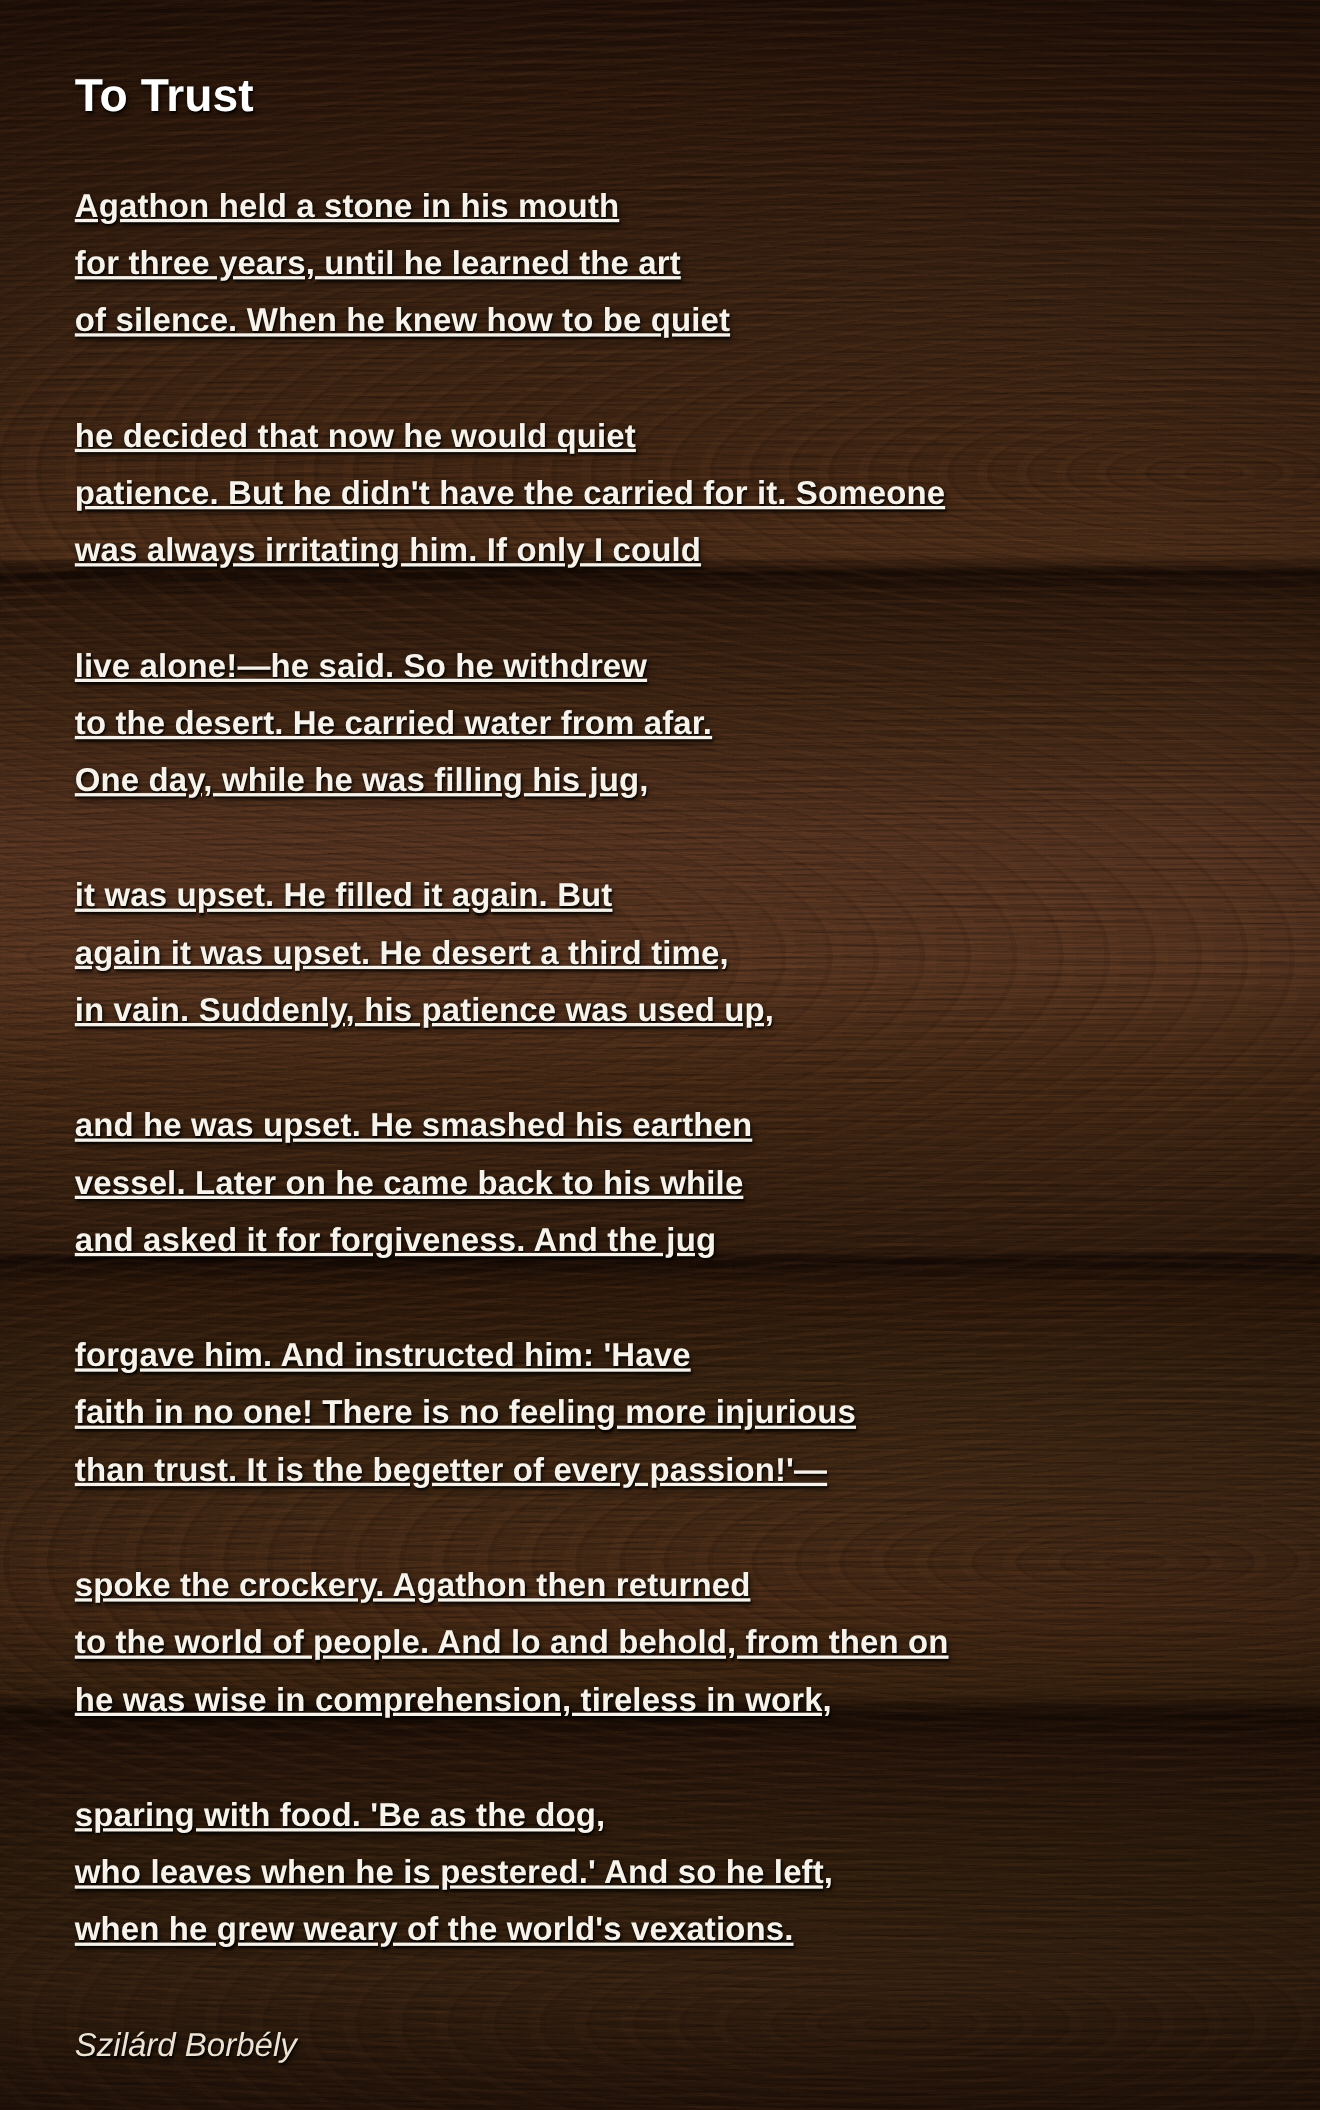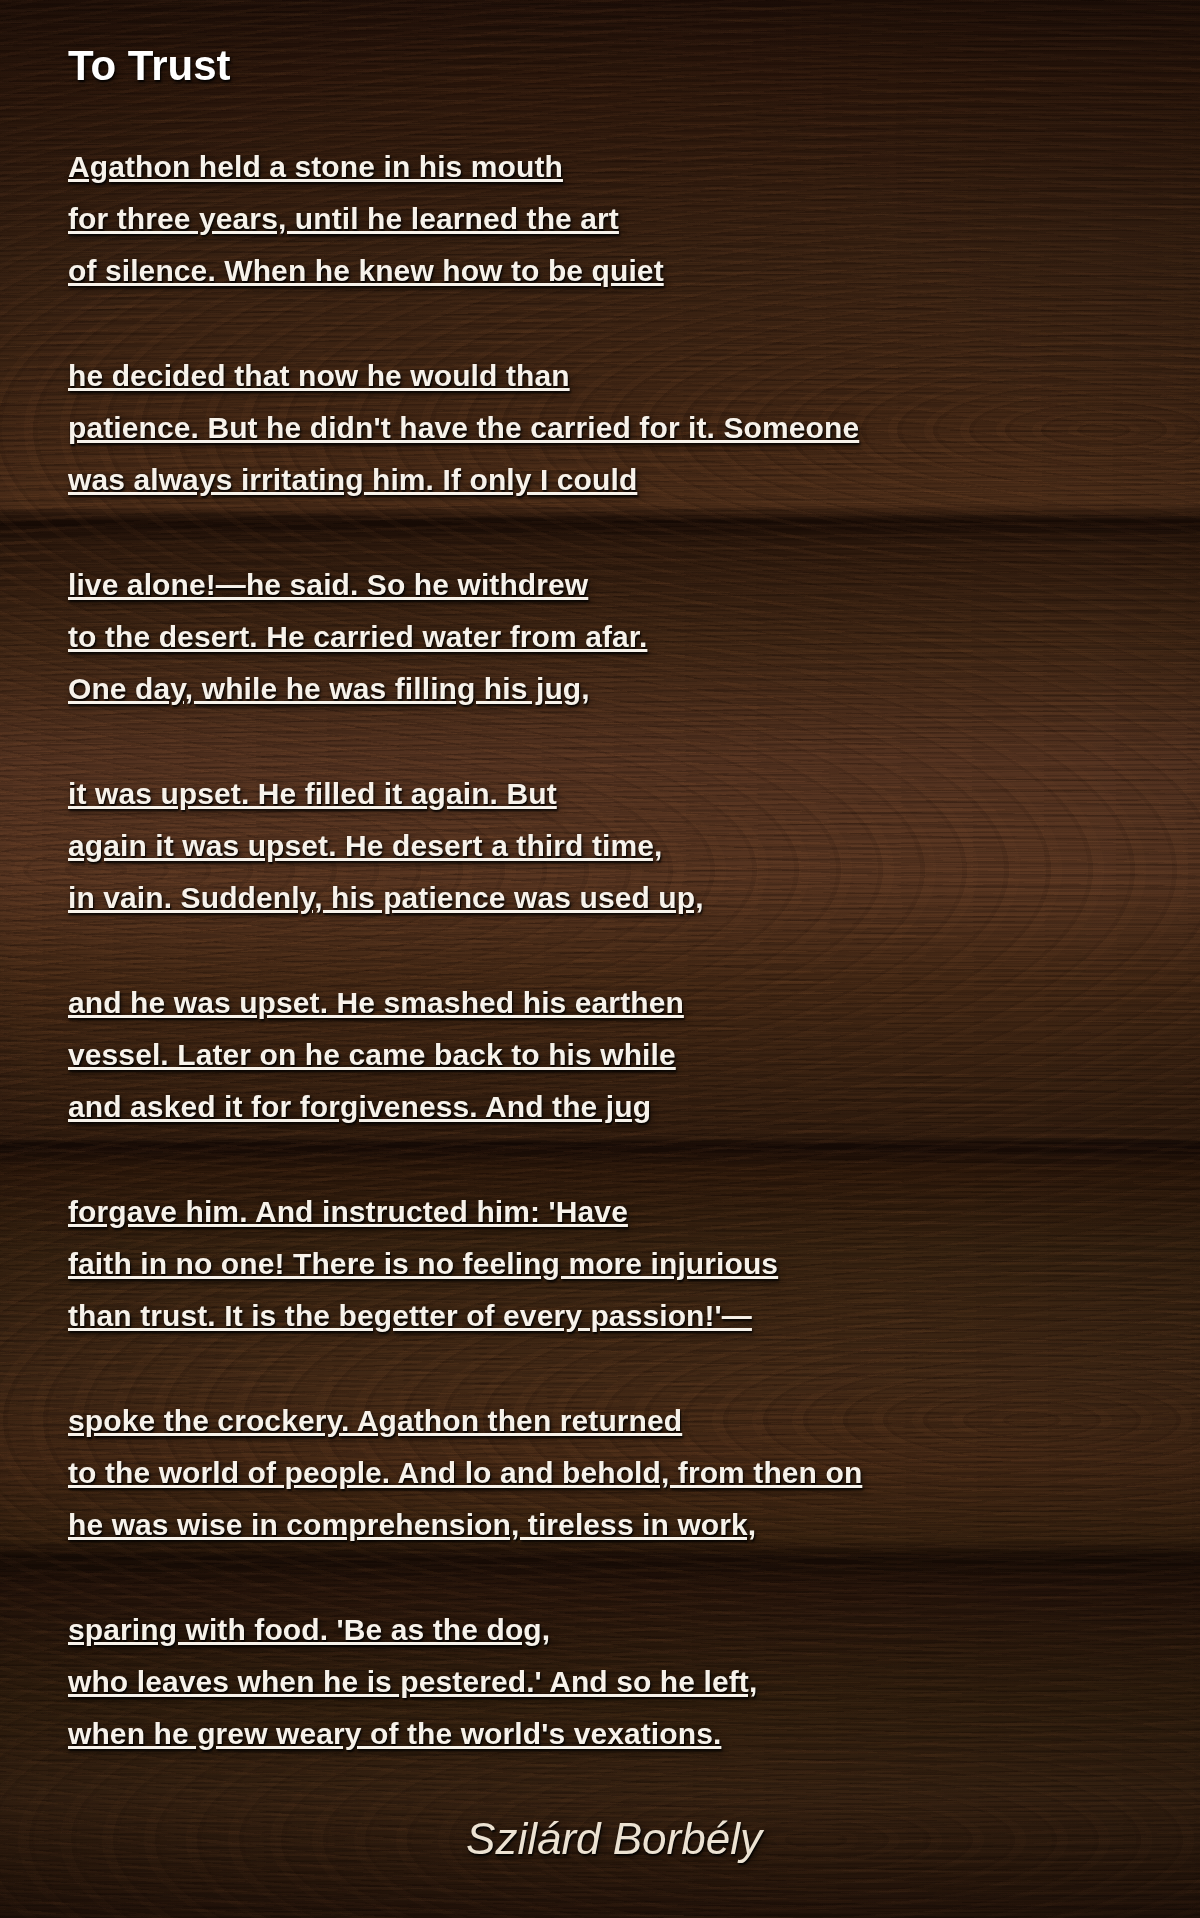--- a/index.html
+++ b/index.html
@@ -6,21 +6,21 @@
     margin: 0;
     padding: 0;
     background: #120a05;
   }
   .page {
     position: relative;
     width: 1200px;
     height: 1918px;
     overflow: hidden;
     box-sizing: border-box;
-    padding: 40px 40px 0 68px;
+    padding: 61px 40px 0 68px;
     font-family: "Liberation Sans", "DejaVu Sans", sans-serif;
     background-color: #36200f;
     background-image:
       
       radial-gradient(ellipse 150% 115% at 45% 40%,
         rgba(0,0,0,0) 30%, rgba(0,0,0,0.25) 60%, rgba(0,0,0,0.62) 100%),
       
       repeating-radial-gradient(ellipse 1100px 300px at 92% 430px,
         rgba(26,11,4,0) 0 22px, rgba(26,11,4,0.10) 22px 27px, rgba(155,95,52,0.05) 27px 36px),
       repeating-radial-gradient(ellipse 1000px 280px at 8% 870px,
@@ -59,46 +59,45 @@
     font-size: 30px;
     line-height: 52px;
     font-weight: bold;
     color: #f7f2ea;
     letter-spacing: 0.1px;
     text-shadow: 1px 2px 2px rgba(0,0,0,0.9), 2px 3px 7px rgba(0,0,0,0.45);
   }
   .poem-line { display: block; text-decoration: underline; }
   .author-signature {
     margin: 0;
-    font-size: 44px;
+    font-size: 30px;
     line-height: 52px;
     font-style: italic;
     font-weight: normal;
     color: #ece2d2;
     text-shadow: 1px 2px 2px rgba(0,0,0,0.9), 2px 3px 7px rgba(0,0,0,0.45);
-    text-align: center;
   }
 </style>
 </head>
 <body>
 
 <div class="page">
 
   <h1 class="page-title">To Trust</h1>
 
   <div class="poem-body">
 
     <p class="stanza">
       <span class="poem-line">Agathon held a stone in his mouth</span>
       <span class="poem-line">for three years, until he learned the art</span>
       <span class="poem-line">of silence. When he knew how to be quiet</span>
     </p>
 
     <p class="stanza">
-      <span class="poem-line">he decided that now he would than</span>
+      <span class="poem-line">he decided that now he would quiet</span>
       <span class="poem-line">patience. But he didn't have the carried for it. Someone</span>
       <span class="poem-line">was always irritating him. If only I could</span>
     </p>
 
     <p class="stanza">
       <span class="poem-line">live alone!—he said. So he withdrew</span>
       <span class="poem-line">to the desert. He carried water from afar.</span>
       <span class="poem-line">One day, while he was filling his jug,</span>
     </p>
 

